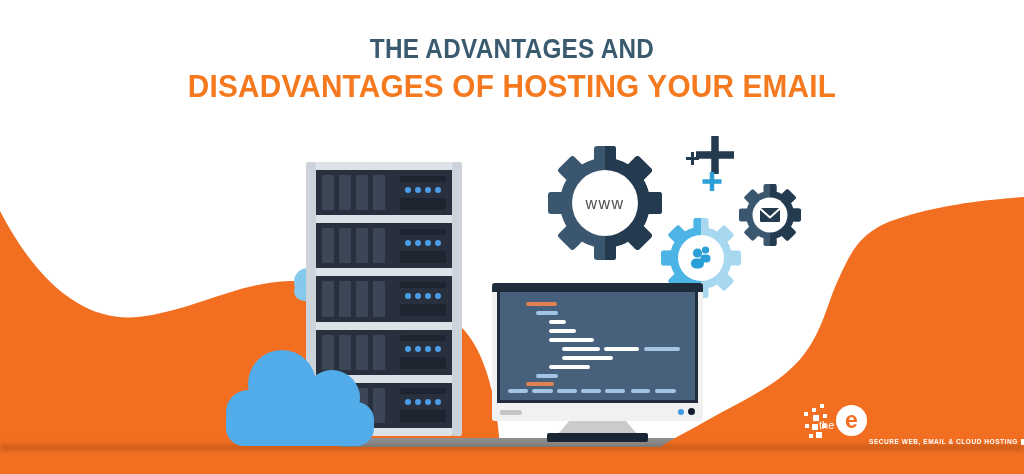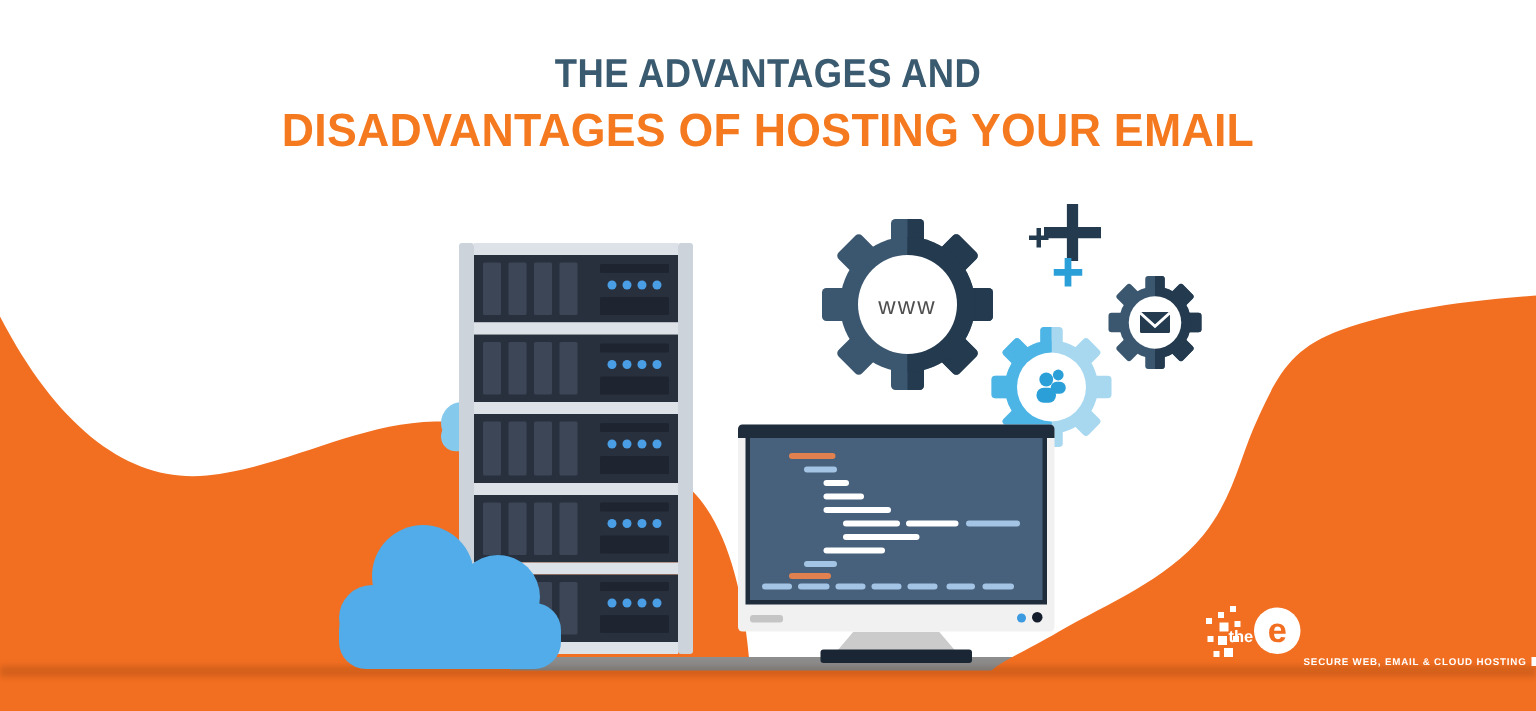--- a/index.html
+++ b/index.html
@@ -58,21 +58,21 @@
   .m-dot-dark{position:absolute;right:8px;top:125px;width:7px;height:7px;border-radius:50%;background:#141d2b;}
   .m-neck{position:absolute;left:66px;top:138px;width:79px;height:13px;background:#cbcbcb;
           clip-path:polygon(14% 0,86% 0,100% 100%,0 100%);}
   .m-base{position:absolute;left:55px;top:150px;width:101px;height:9px;background:#1b2634;border-radius:2px;}
 
   
   .logo{position:absolute;left:802px;top:402px;width:200px;height:50px;z-index:7;color:#fff;}
   .logo-pixels{position:absolute;left:2px;top:10px;width:4px;height:4px;background:#fff;
      box-shadow:8px -4px 0 #fff,16px -8px 0 0 #fff,10px 4px 0 1px #fff,19px 2px 0 #fff,
                 1px 12px 0 #fff,9px 13px 0 1px #fff,18px 12px 0 #fff,5px 22px 0 #fff,13px 21px 0 1px #fff;}
-  .logo-the{position:absolute;left:17px;top:17px;font-size:11px;font-weight:700;}
+  .logo-the{position:absolute;left:17px;top:17px;font-size:11px;font-weight:400;}
   .logo-e{position:absolute;left:34px;top:3px;width:31px;height:31px;background:#fff;border-radius:50%;
           display:flex;align-items:center;justify-content:center;
           font-size:23px;font-weight:800;color:#f26f21;}
   .logo-name{position:absolute;left:66px;top:1px;font-size:26px;font-weight:800;letter-spacing:-.5px;line-height:30px;}
   .logo-tag{position:absolute;left:67px;top:36px;font-size:6.5px;font-weight:700;letter-spacing:.55px;white-space:nowrap;}
   .logo-block{display:inline-block;width:5px;height:6px;background:#fff;margin-left:3px;vertical-align:middle;}
 </style>
 </head>
 <body>
 

